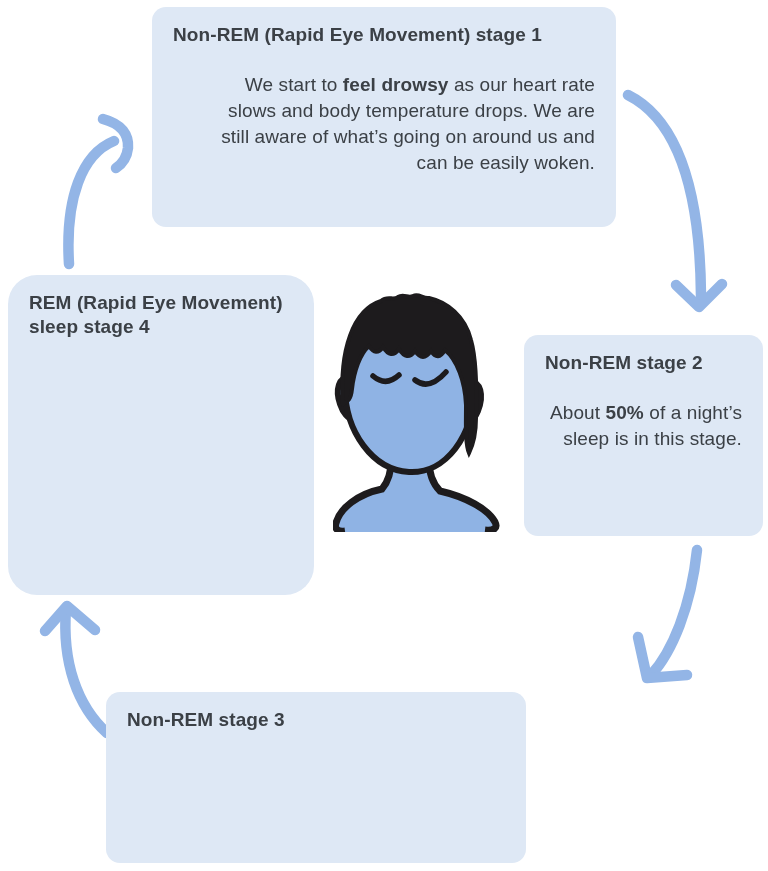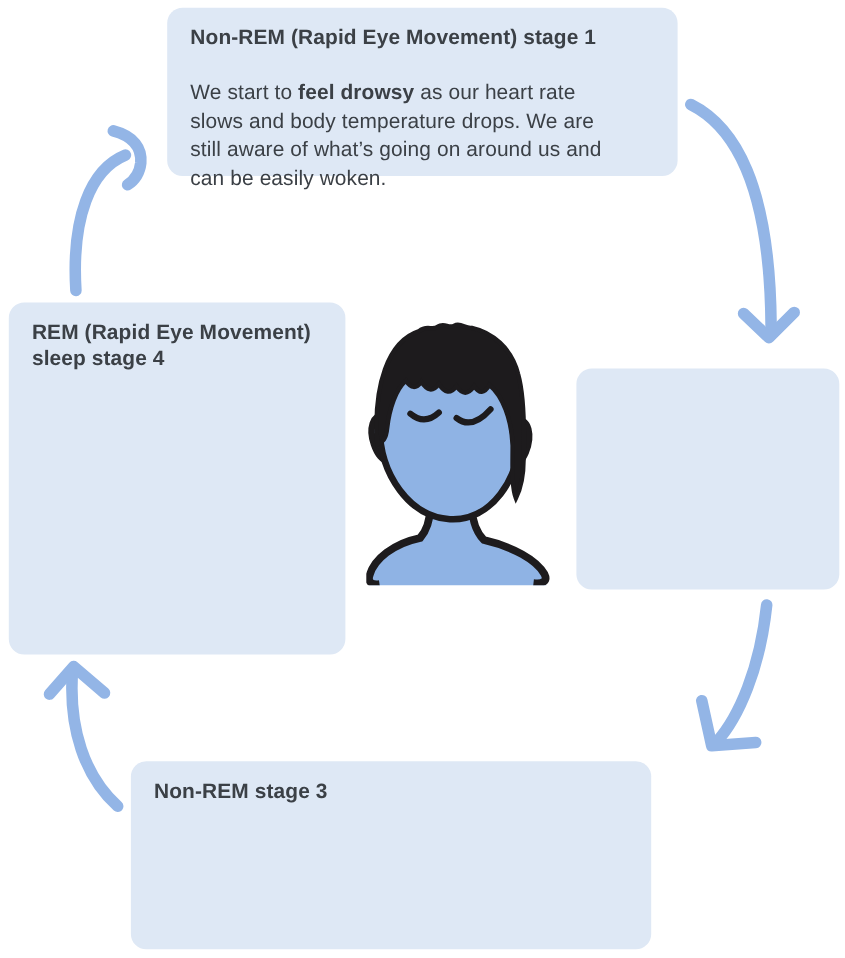--- a/index.html
+++ b/index.html
@@ -19,27 +19,27 @@
   .stage-box h3{
     margin:0 0 25px 0;
     font-size:19px;line-height:24px;font-weight:700;
     white-space:pre-line;letter-spacing:.1px;
   }
   .stage-box p{
     margin:0 0 26px 0;
     font-size:19px;line-height:26px;font-weight:400;
     white-space:pre-line;letter-spacing:.1px;
   }
-  .stage-box p:last-child{margin-bottom:0;}
+  .stage-box p:last-child{margin-bottom:0;text-align:right;}
   .stage-box p b{font-weight:700;}
 
-  #box-stage1{left:152px;top:7px;width:464px;height:153px;}
+  #box-stage1{left:152px;top:7px;width:464px;height:220px;}
   #box-stage2{left:524px;top:335px;width:239px;height:201px;}
-  #box-stage3{left:119px;top:692px;width:473px;height:171px;}
-  #box-stage4{left:8px;top:275px;width:306px;height:320px;}
+  #box-stage3{left:106px;top:692px;width:420px;height:171px;}
+  #box-stage4{left:8px;top:275px;width:306px;height:320px;border-radius:29px;}
 
   svg{display:block;}
   .arrows-layer{position:absolute;left:0;top:0;pointer-events:none;}
   .arrow{
     stroke:var(--arrow,#93b5e6);
     stroke-width:10.5;fill:none;
     stroke-linecap:round;stroke-linejoin:round;
   }
   .face-layer{position:absolute;left:333px;top:292px;pointer-events:none;}
   .skin{fill:var(--skin,#8fb3e4);}
@@ -105,20 +105,23 @@
 
   <div class="stage-box" id="box-stage1">
     <h3>Non-REM (Rapid Eye Movement) stage 1</h3>
     <p><span>We start to </span><b>feel drowsy</b><span> as our heart rate
 slows and body temperature drops. We are
 still aware of what’s going on around us and
 can be easily woken.</span></p>
   </div>
 
   <div class="stage-box" id="box-stage2">
+    <h3>Non-REM stage 2</h3>
+    <p><span>About </span><b>50%</b><span> of a night’s
+sleep is in this stage.</span></p>
   </div>
 
   <div class="stage-box" id="box-stage3">
     <h3>Non-REM stage 3</h3>
   </div>
 
   <div class="stage-box" id="box-stage4">
     <h3>REM (Rapid Eye Movement)
 sleep stage 4</h3>
   </div>

